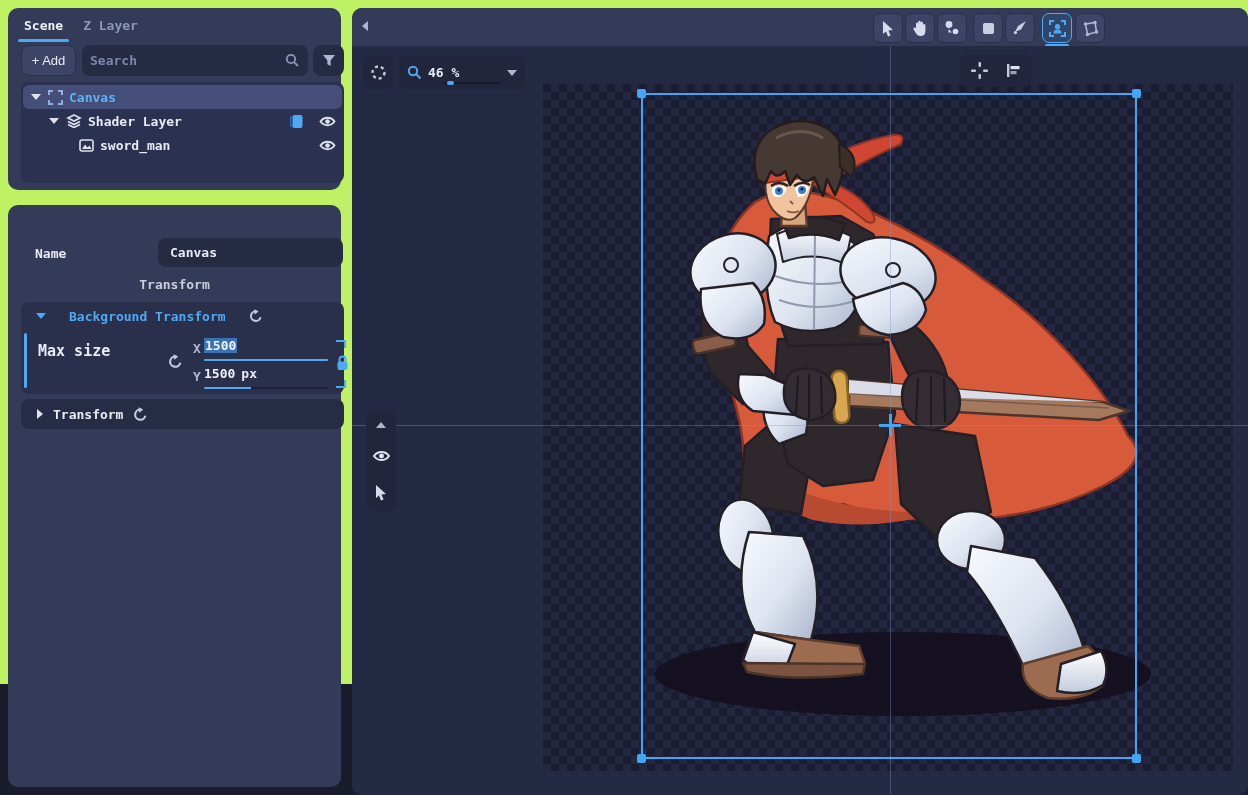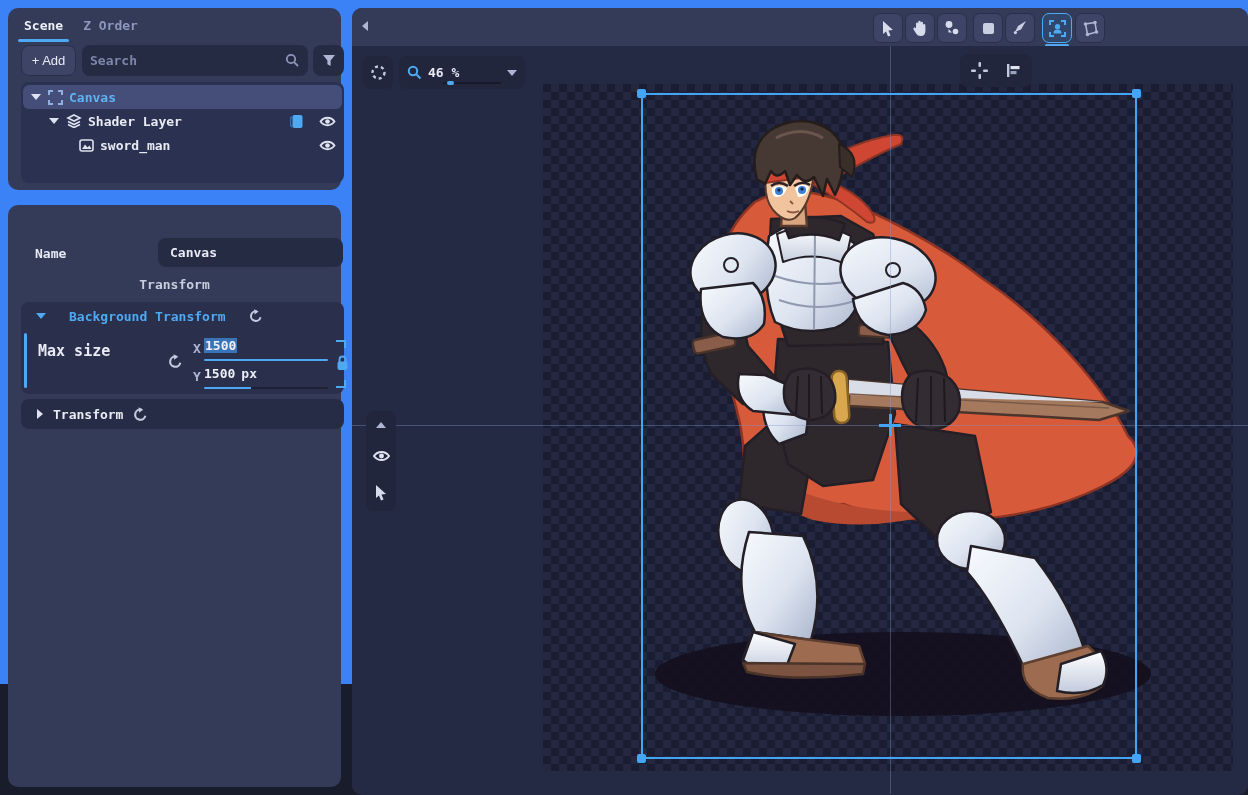--- a/index.html
+++ b/index.html
@@ -1,18 +1,18 @@
 <!DOCTYPE html>
 <html><head>
 <meta charset="utf-8">
 <style>
   * { margin:0; padding:0; box-sizing:border-box; }
   html,body { width:1248px; height:795px; overflow:hidden; background:#191c2b;
     font-family:"DejaVu Sans Mono", monospace; font-weight:bold; color:#e8eaf4; }
-  #app { position:relative; width:1248px; height:684px; background:#3b82f6; }
+  #app { position:relative; width:1248px; height:684px; background:#bef264; }
 
   .panel { position:absolute; background:#343b59; border-radius:10px; }
 
   
   #scene-panel { left:8px; top:8px; width:333px; height:182px; }
   .tabs { position:absolute; left:0; top:0; right:0; height:34px; display:flex; align-items:center; }
   .tab { position:relative; padding:0 10px; font-size:13px; color:#8d96bb; cursor:default; height:100%; display:flex; align-items:center; }
   .tab.active { color:#eef0f8; }
   .tab.active::after { content:""; position:absolute; left:4px; right:4px; bottom:0; height:3px; background:#4fa9f2; border-radius:2px; }
 
@@ -114,21 +114,21 @@
 <body>
 
 <div id="app">
 
   <div id="scene-panel" class="panel">
     <div class="tabs">
       <div class="tab active" style="margin-left:6px;">
         <span>Scene</span>
       </div>
       <div class="tab">
-        <span>Z Order</span>
+        <span>Z Layer</span>
       </div>
     </div>
 
     <button id="add-btn" class="btn">+ Add</button>
 
     <div id="search-box">
       <input type="text" placeholder="Search" style="">
       <span class="row-icon">
         <svg width="15" height="15" viewBox="0 0 15 15">
             <circle cx="6" cy="6" r="4.2" fill="none" stroke="#8d96bb" stroke-width="1.8"></circle>

